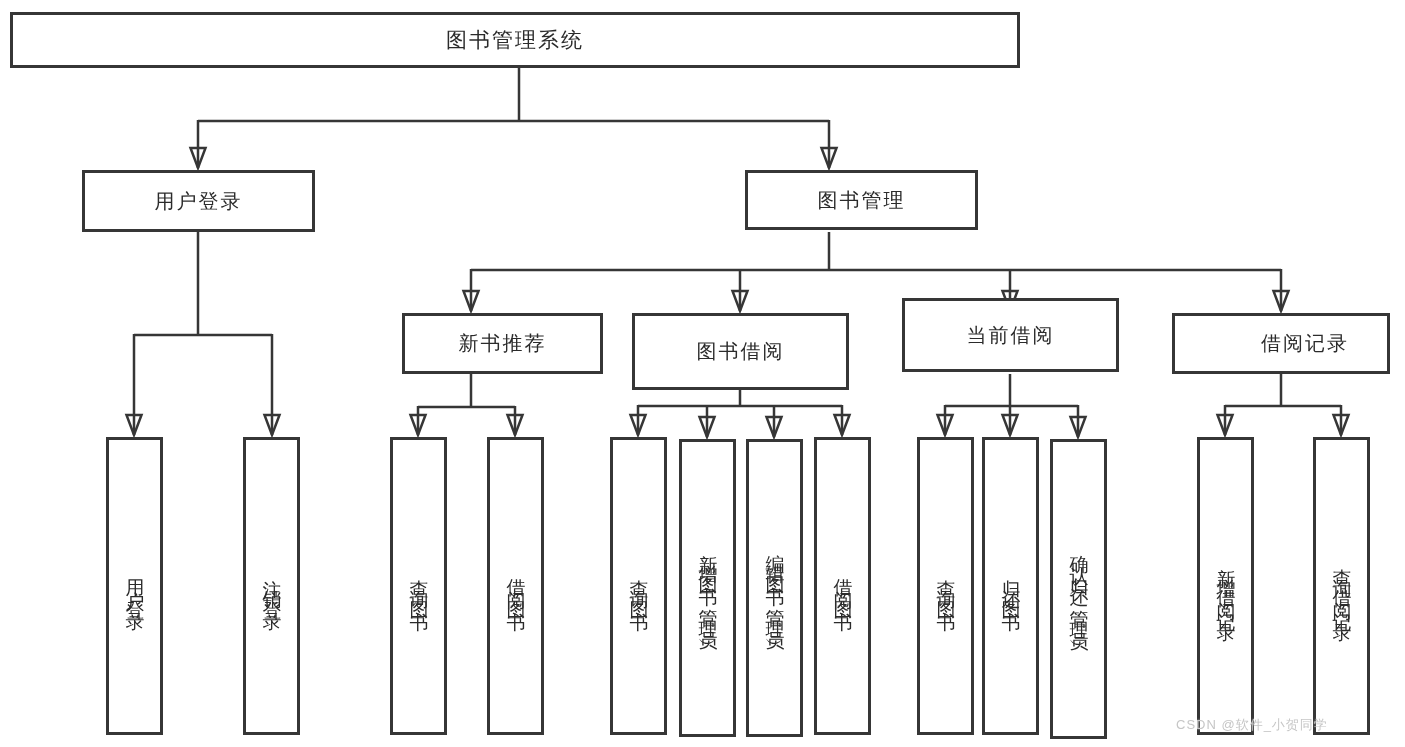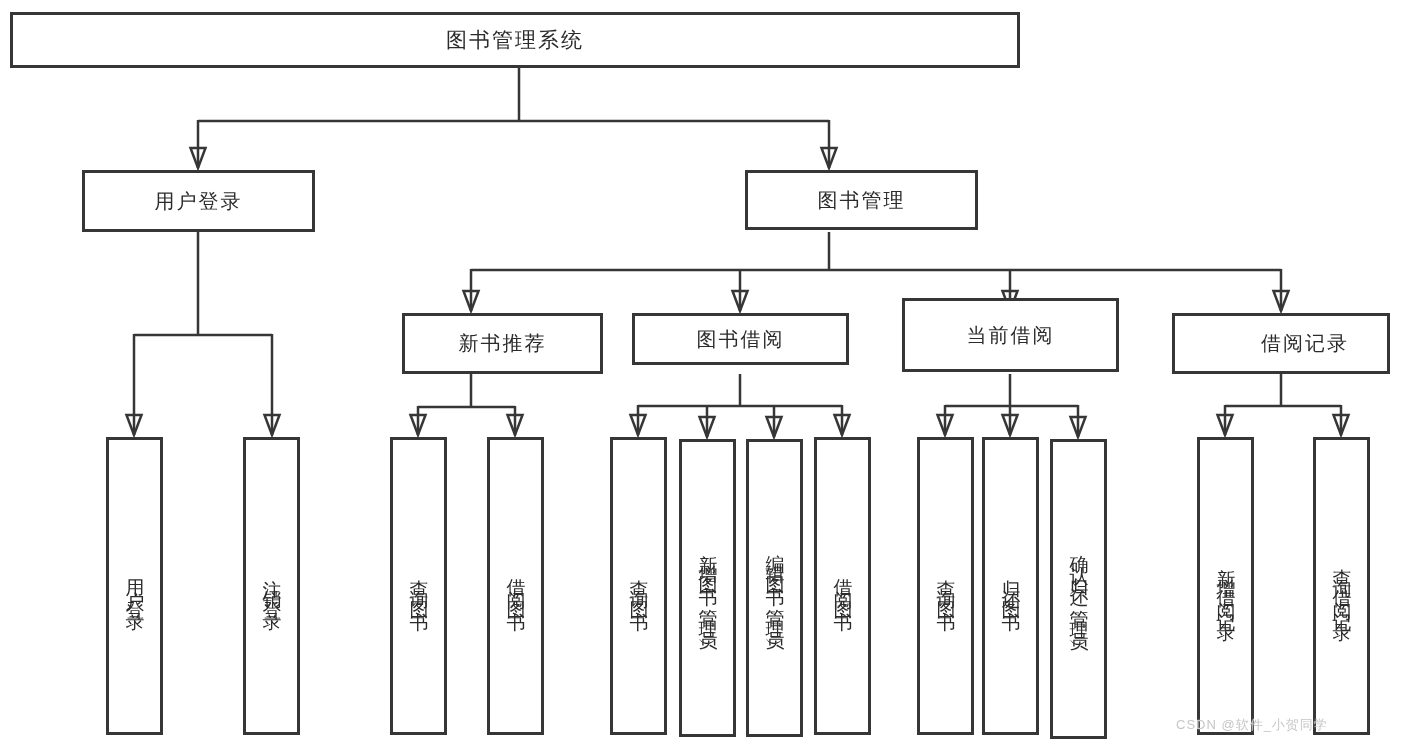--- a/index.html
+++ b/index.html
@@ -92,21 +92,21 @@
   <div class="box h-box" style="left:82px;top:170px;width:233px;height:62px;">
     <span>用户登录</span>
   </div>
   <div class="box h-box" style="left:712px;top:170px;width:233px;height:60px;margin-left:33px;">
     <span>图书管理</span>
   </div>
 
   <div class="box h-box" style="left:363px;top:313px;width:201px;height:61px;margin-left:39px;">
     <span>新书推荐</span>
   </div>
-  <div class="box h-box" style="left:632px;top:313px;width:217px;height:52px;">
+  <div class="box h-box" style="left:632px;top:313px;width:217px;height:77px;">
     <span>图书借阅</span>
   </div>
   <div class="box h-box" style="left:902px;top:298px;width:217px;height:74px;font-family:Liberation Mono, monospace;">
     <span>当前借阅</span>
   </div>
   <div class="box h-box" style="left:1172px;top:313px;width:218px;height:61px;padding-left:48px;">
     <span>借阅记录</span>
   </div>
 
   <div class="box v-box" style="left:106px;top:437px;width:57px;height:298px;">

